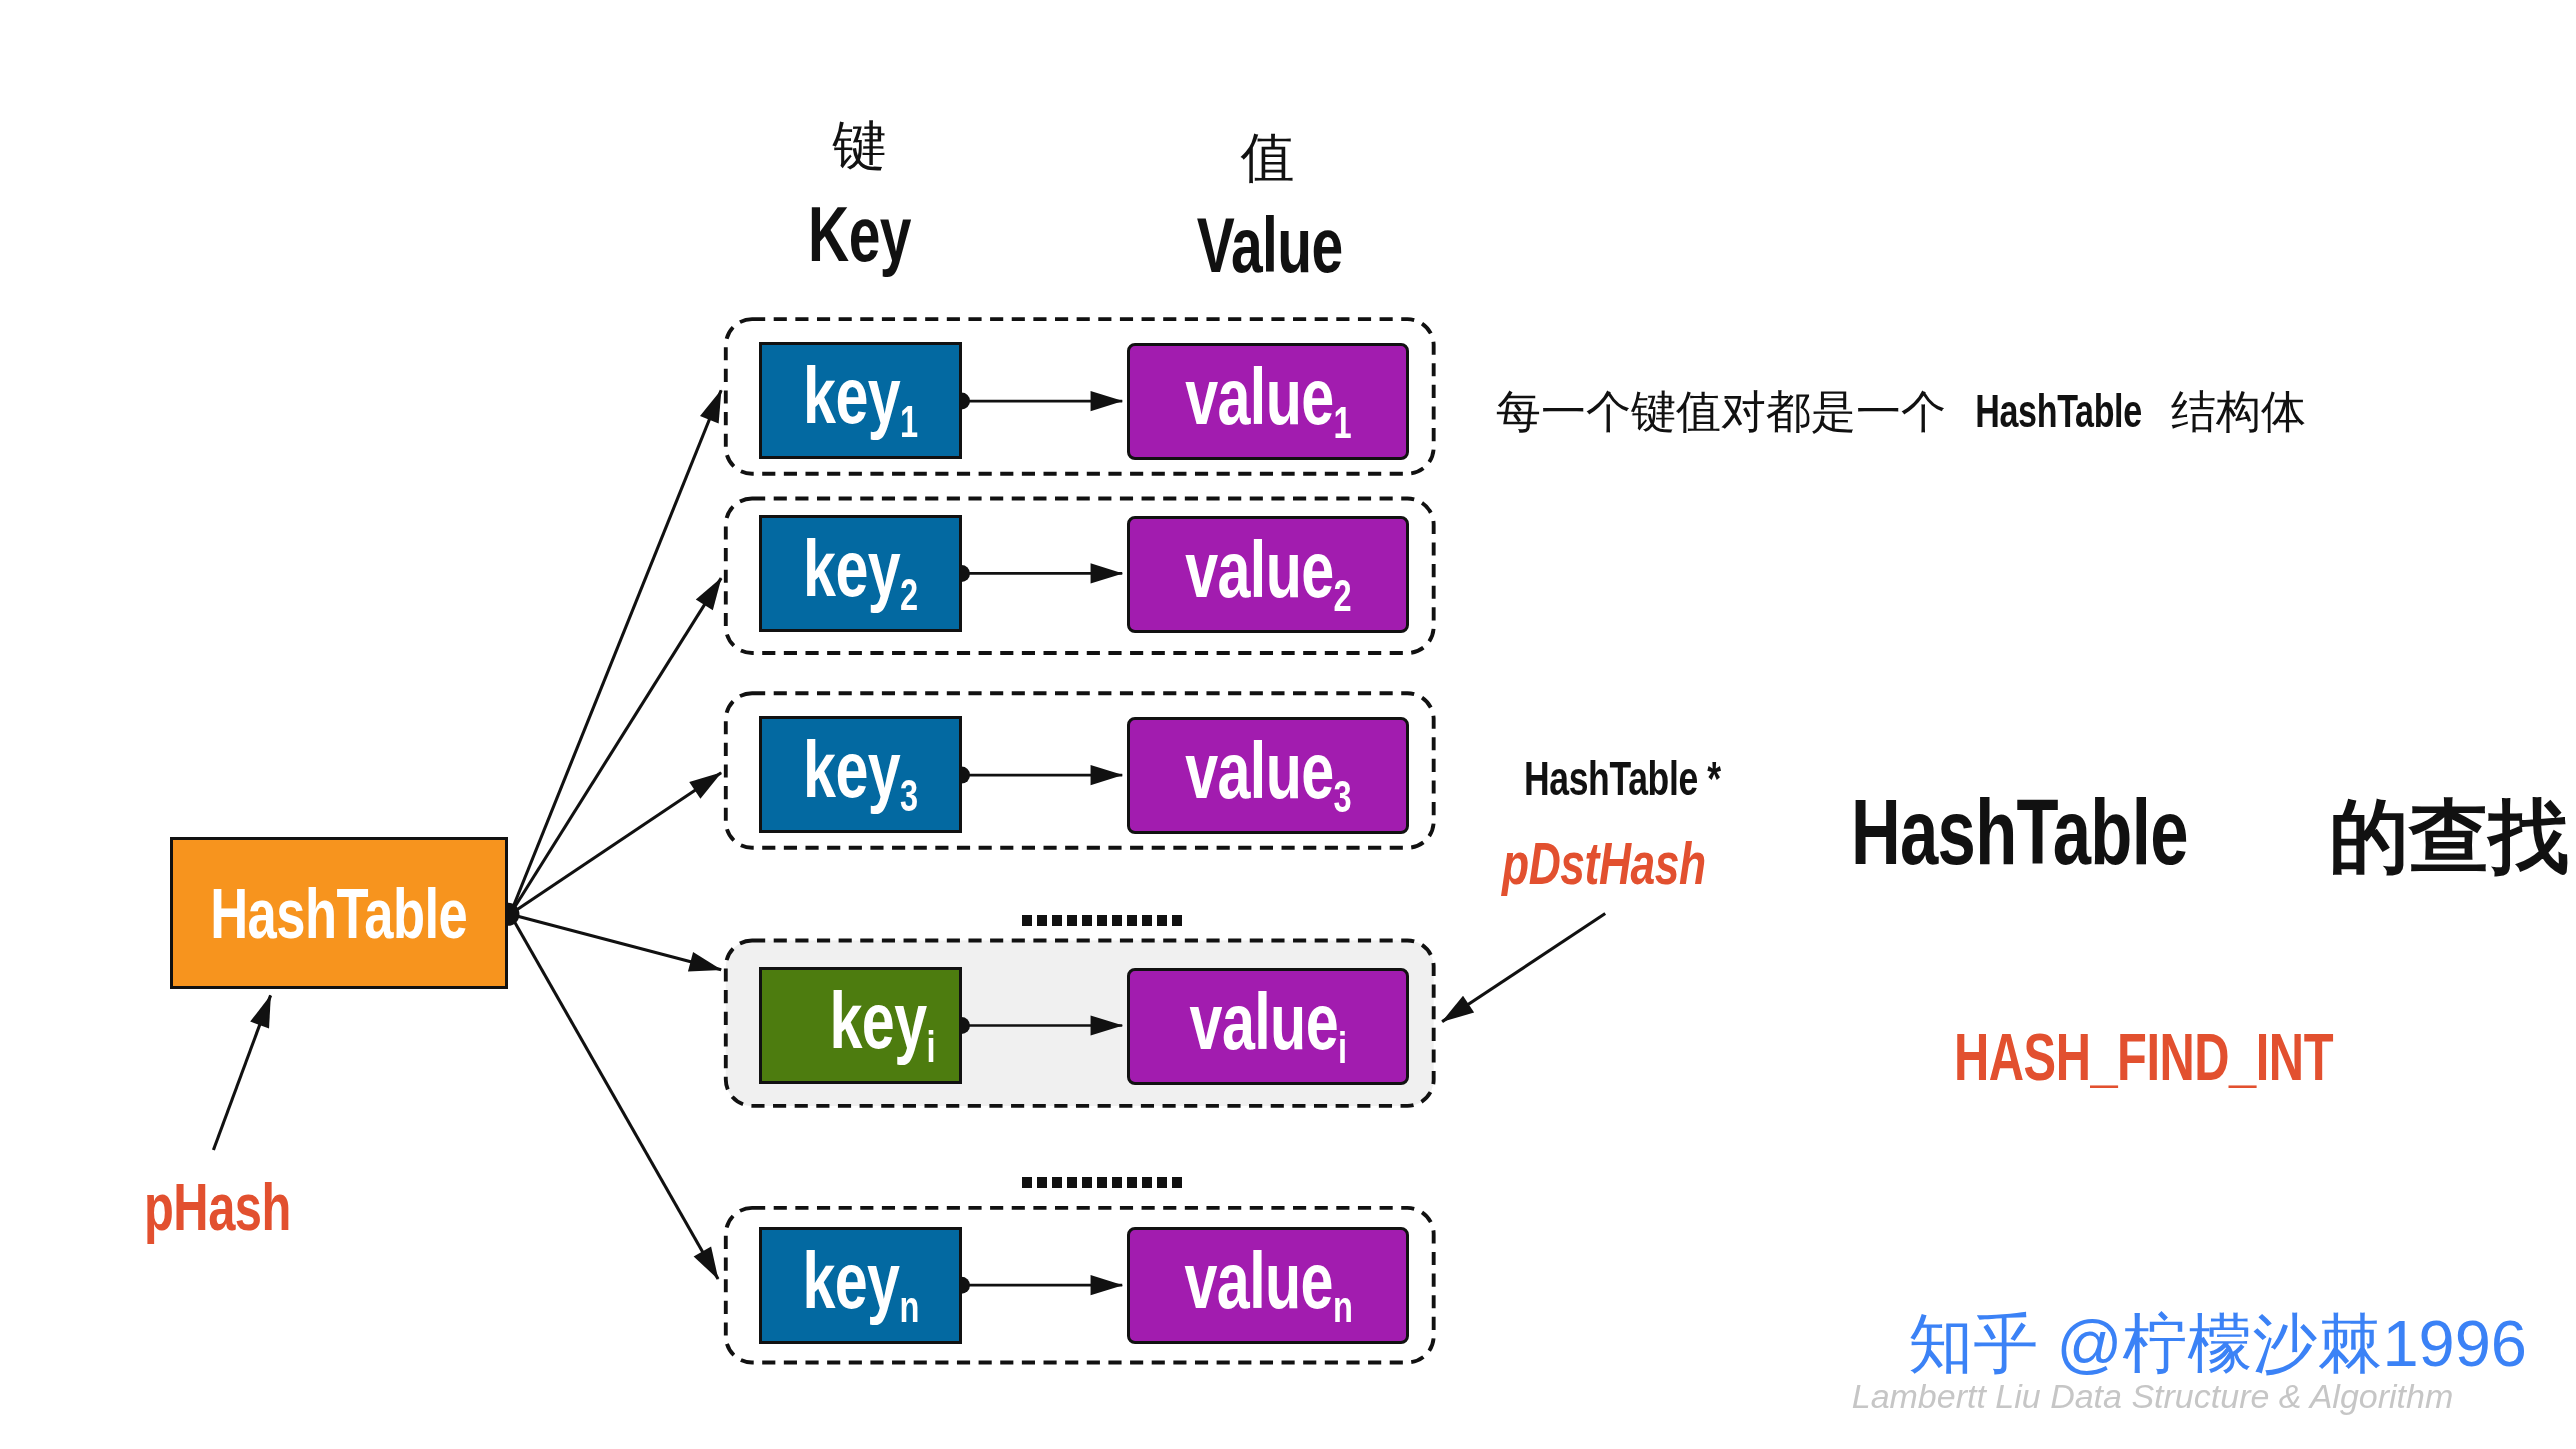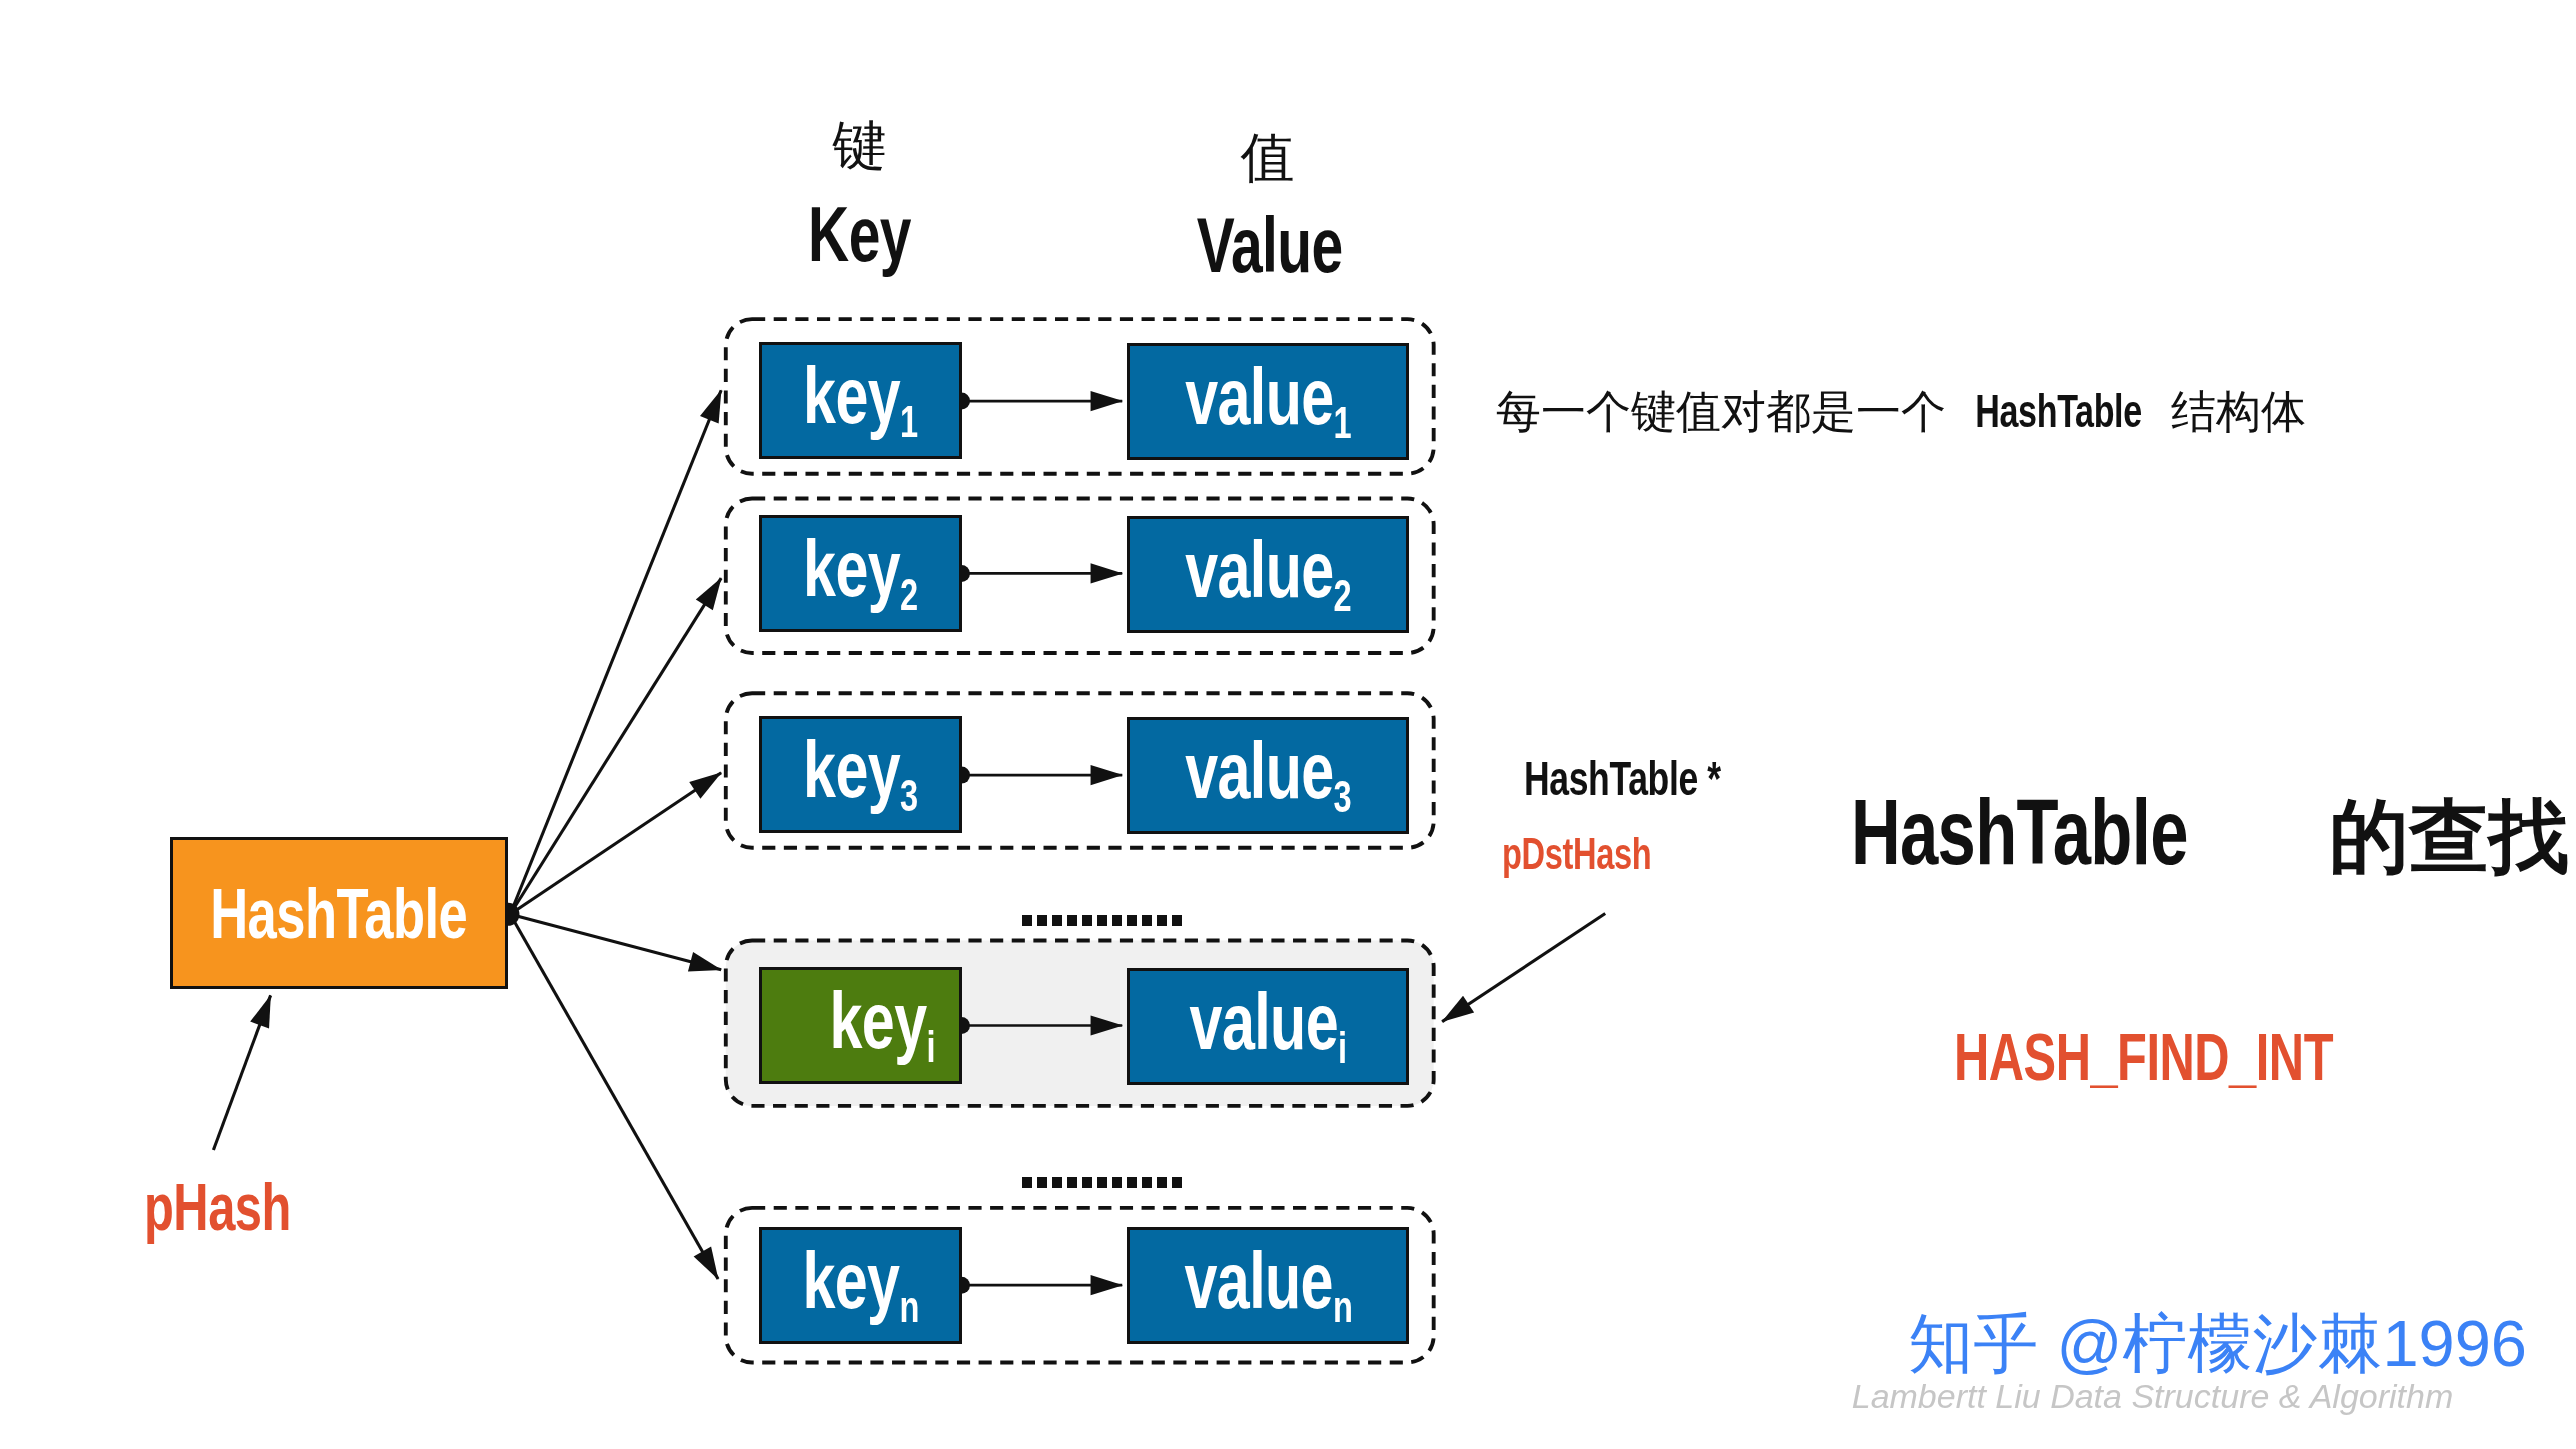--- a/index.html
+++ b/index.html
@@ -8,34 +8,34 @@
   .abs{position:absolute;}
   svg.overlay{position:absolute;left:0;top:0;width:2576px;height:1449px;pointer-events:none;}
   
   .cond{display:inline-block;font-family:"Liberation Sans",sans-serif;font-weight:700;
         transform:scaleX(0.74);transform-origin:center center;letter-spacing:-0.01em;white-space:nowrap;}
   .cond.left{transform-origin:left center;}
   .serif{font-family:"Liberation Serif",serif;}
   .box{display:flex;align-items:center;justify-content:center;border:3.1px solid #111;box-sizing:border-box;}
   .key-box{background:#0369a1;}
   .key-box.red{background:#4d7c0f;padding-left:44px;}
-  .val-box{background:#0369a1;}
+  .val-box{background:#a21caf;border-radius:8px;}
   .box .txt{color:#fff;font-size:80px;line-height:1;}
   .sb{font-size:0.55em;vertical-align:-0.32em;}
   .hdr-cn{width:193px;text-align:center;font-size:54px;}
   .hdr-en{width:193px;text-align:center;font-size:77px;}
   .root-box{left:170px;top:837px;width:338px;height:152px;border-width:3.9px;background:#F7941E;}
   .root-box .txt{font-size:71px;}
   .accent{color:#E2502F;}
   .ellipsis{height:10.8px;width:164px;
             background:repeating-linear-gradient(90deg,#111 0 10px,transparent 10px 15px);}
   .note{font-size:45px;white-space:nowrap;}
   .note .cond{font-size:46px;}
   .ptr-type{font-size:48px;}
-  .ptr-name{font-size:44px;}
+  .ptr-name{font-size:60px;font-style:italic;}
   .phash{font-size:66px;}
   .title-wrap{display:flex;align-items:baseline;white-space:nowrap;}
   .title-code{font-size:93px;}
   .title-cn{font-size:80px;font-weight:700;margin-left:23px;}
   .macro{font-size:66px;letter-spacing:0.8px;}
   .wm1{width:765px;text-align:right;font-size:65px;color:#3b82f6;white-space:nowrap;}
   .wm2{width:781px;text-align:center;font-size:34px;color:#c6c6c6;font-style:italic;white-space:nowrap;}
 </style>
 </head>
 <body>

